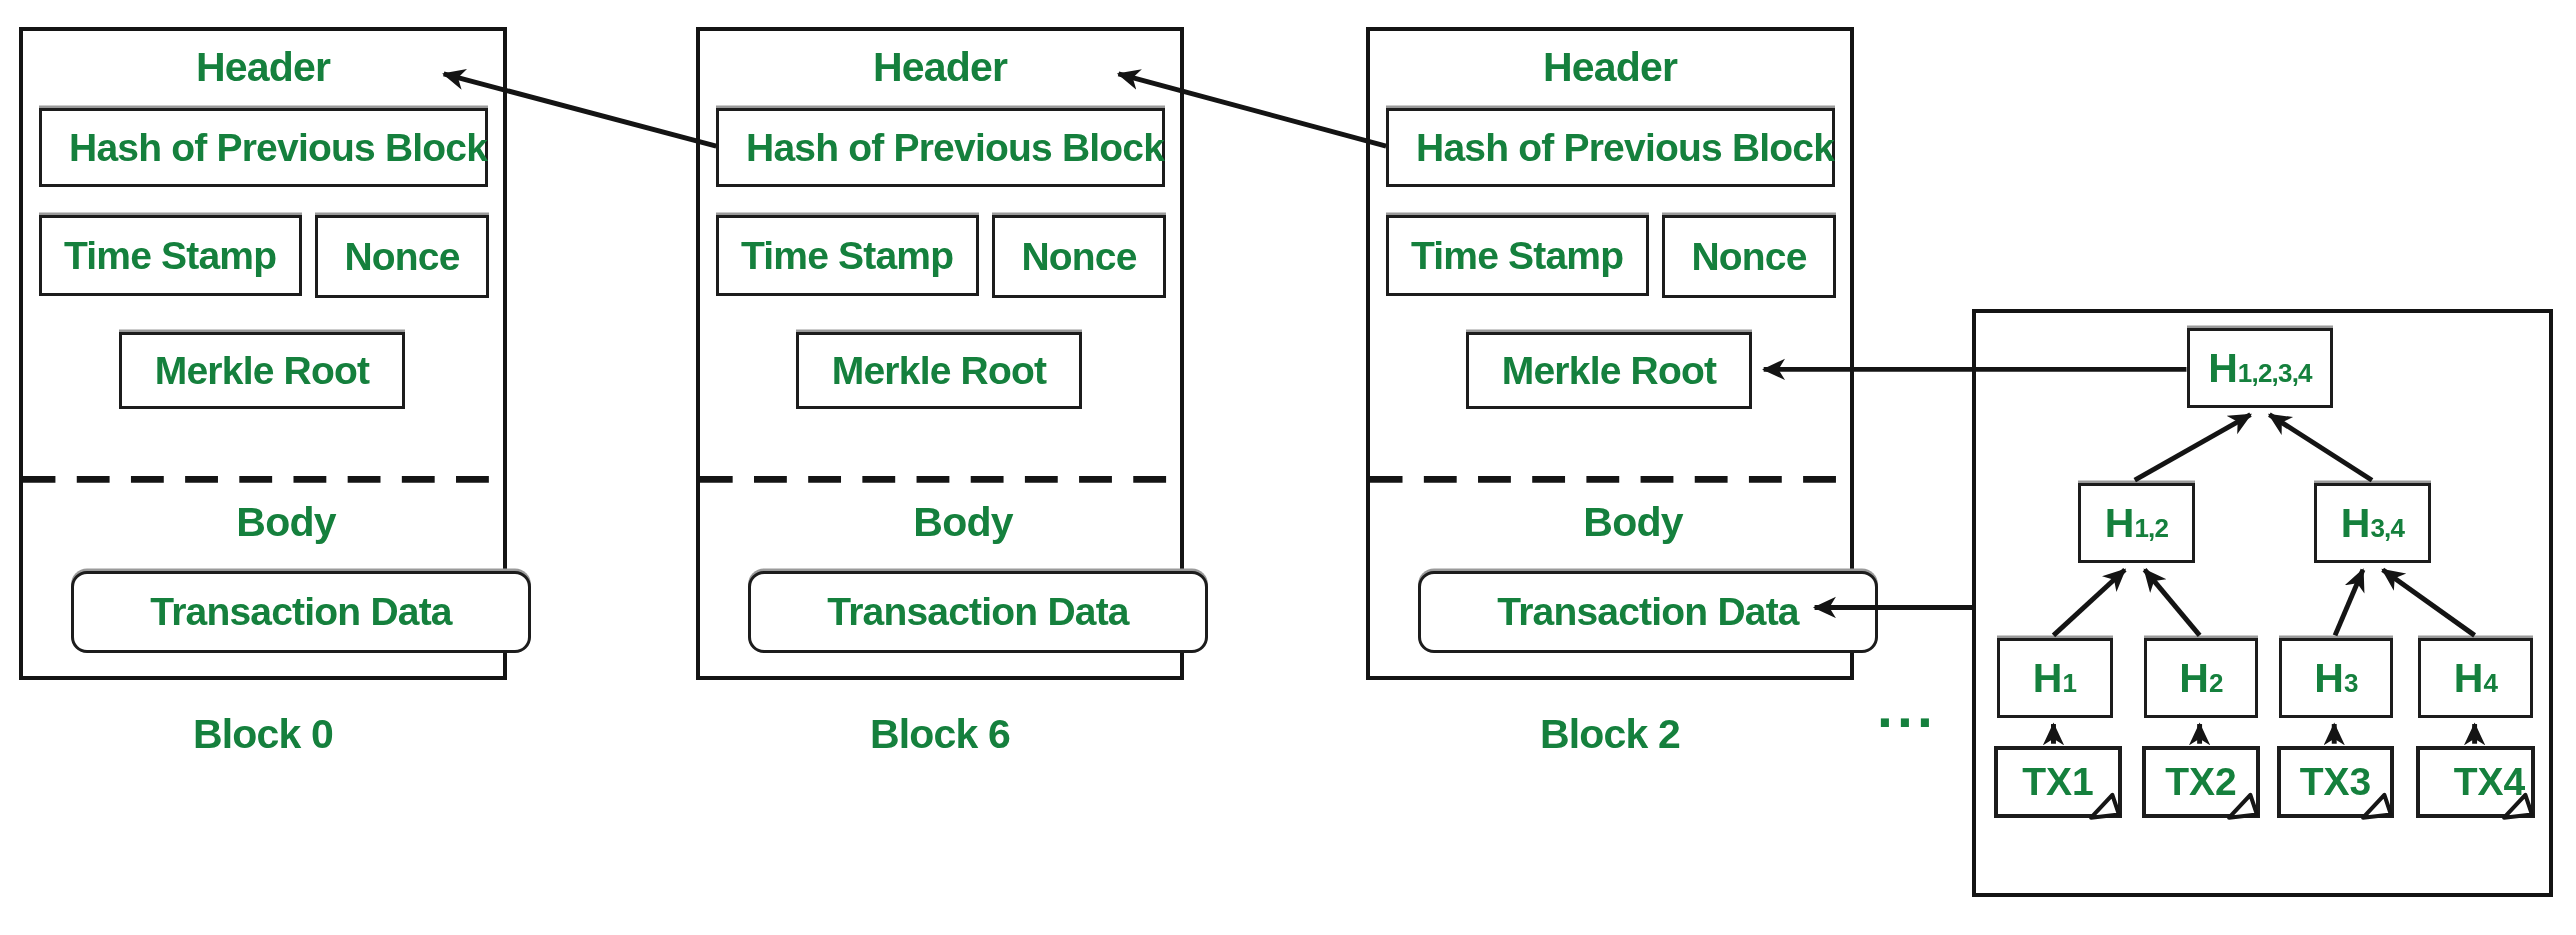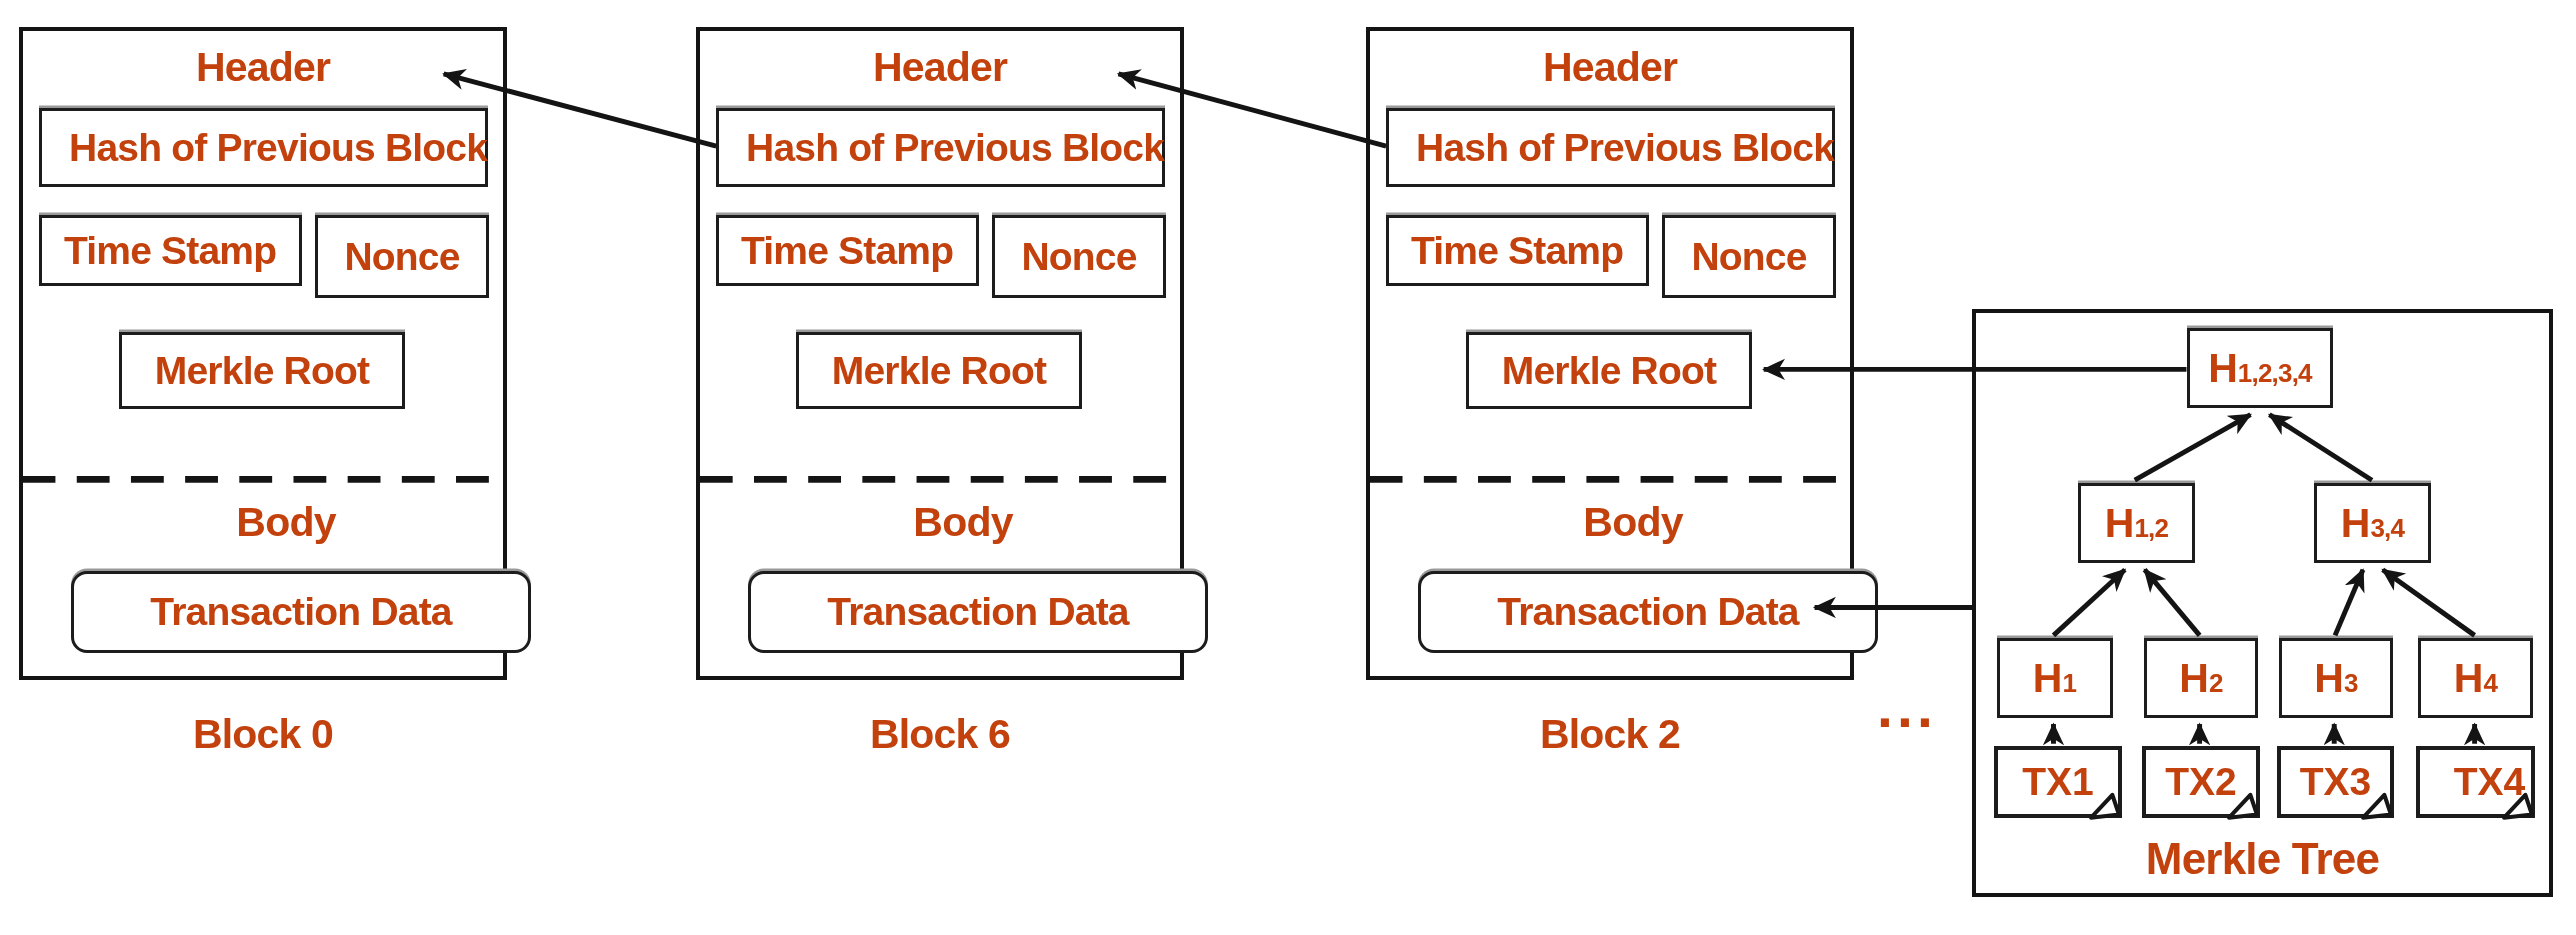--- a/index.html
+++ b/index.html
@@ -1,42 +1,42 @@
 <!DOCTYPE html>
 <html style="font-size:13px"><head>
 <meta charset="utf-8">
 <style>
   html,body{margin:0;padding:0;background:#e8e8e8;}
   #canvas{
     position:relative;
     width:2576px;height:935px;
     background:#ffffff;
     font-family:"Liberation Sans", sans-serif;
-    color:#c2410c;
+    color:#15803d;
     overflow:hidden;
   }
   
   .block{
     position:absolute;top:27px;width:488px;height:653px;
     border:4.1px solid #141414;box-sizing:border-box;background:#ffffff;
   }
   .block .inner{position:absolute;inset:0;}
   .blk-title{
     position:absolute;left:0;right:0;top:10px;height:53px;
     display:flex;align-items:center;justify-content:center;
     font-size:41px;font-weight:600;letter-spacing:-0.8px;white-space:nowrap;
   }
   .fbox{
     position:absolute;border:3.3px solid #1c1c1c;box-sizing:border-box;background:#fff;
     display:flex;align-items:center;justify-content:center;
     font-size:39px;font-weight:700;letter-spacing:-0.8px;white-space:nowrap;
     box-shadow:0 -2.5px 0 #9a9a9a;
   }
   .hash-box   {left:15.6px;top:77px;width:449px;height:79px;padding-left:30px;}
-  .time-box   {left:15.6px;top:184px;width:263px;height:71px;}
+  .time-box   {left:15.6px;top:184px;width:263px;height:81px;}
   .nonce-box  {left:292px;top:184px;width:174px;height:83px;}
   .merkle-box {left:96px;top:301px;width:286px;height:77px;}
   .td-box     {left:48px;top:540px;width:460px;height:82px;border-radius:16px;}
   .body-title{
     position:absolute;left:0;right:0;top:465px;height:53px;
     display:flex;align-items:center;justify-content:center;
     font-size:41px;font-weight:700;letter-spacing:-0.8px;margin-left:46px;
   }
   .block-caption{
     position:absolute;top:708px;width:488px;height:53px;
@@ -179,21 +179,20 @@
         <path d="M6,40 L32,12 L40,36 Z" fill="#ffffff" stroke="#161616" stroke-width="5" stroke-linejoin="round"></path>
       </svg>
     </div>
     <div class="tx tx4">
       <span>TX4</span>
       <svg class="fold" width="38" height="36" viewBox="0 0 46 44">
         <path d="M6,40 L32,12 L40,36 Z" fill="#ffffff" stroke="#161616" stroke-width="5" stroke-linejoin="round"></path>
       </svg>
     </div>
 
-    <div class="panel-caption">Merkle Tree</div>
   </div>
 
   <svg id="arrow-layer" viewBox="0 0 3137 1139">
     <defs>
       <marker id="ah" markerUnits="userSpaceOnUse" markerWidth="34" markerHeight="28" refX="26" refY="13" orient="auto">
         <polygon points="0,0 28,13 0,26 8,13" fill="#141414"></polygon>
       </marker>
     </defs>
 
     <line x1="27" y1="584" x2="612" y2="584" stroke="#141414" stroke-width="8" stroke-dasharray="40 26"></line>

